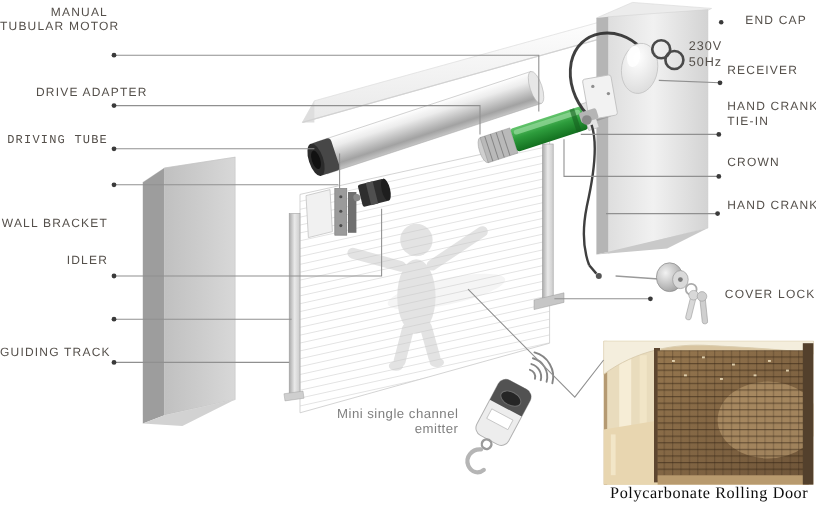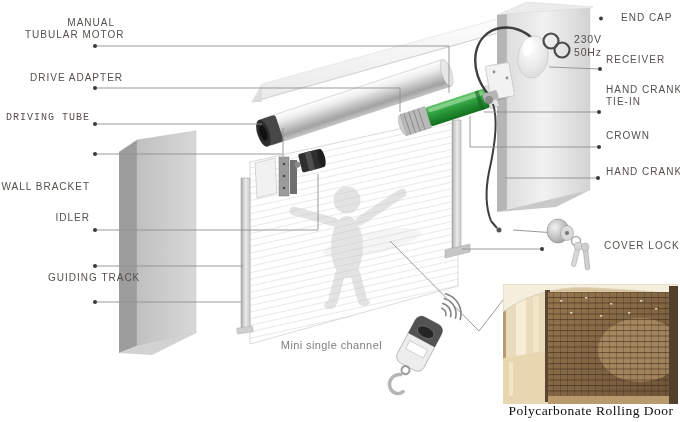--- a/index.html
+++ b/index.html
@@ -280,37 +280,37 @@
       <circle cx="95" cy="302" r="2"></circle>
       <circle cx="601" cy="18.5" r="1.9"></circle>
       <circle cx="600" cy="69" r="2"></circle>
         <circle cx="599" cy="112" r="2"></circle>
         <circle cx="599" cy="147" r="2"></circle>
       <circle cx="598" cy="178" r="2"></circle>
         <circle cx="542" cy="249" r="2"></circle>
     </g>
   </svg>
 
-  <div class="lbl lbl-left" style="top:17px;padding-left:25px;">
+  <div class="lbl lbl-left" style="top:5px;">
     <span>MANUAL</span>
       <span>TUBULAR MOTOR</span>
   </div>
   <div class="lbl lbl-left" style="top:72px;margin-left:30px;">
     <span>DRIVE ADAPTER</span>
   </div>
   <div class="lbl lbl-left" style="top:112px;font-family:Liberation Mono, monospace;">
     <span>DRIVING TUBE</span>
   </div>
   <div class="lbl lbl-left" style="top:142px;margin-top:39px;">
     <span>WALL BRACKET</span>
   </div>
   <div class="lbl lbl-left" style="top:212px;">
     <span>IDLER</span>
   </div>
-  <div class="lbl lbl-left" style="top:272px;padding-left:48px;">
+  <div class="lbl lbl-left" style="top:289px;">
     <span>GUIDING TRACK</span>
   </div>
 
   <div class="lbl lbl-right" style="left:609px;top:12px;padding-left:12px;">
     <span>END CAP</span>
   </div>
   <div class="lbl lbl-right" style="left:606px;top:54px;">
     <span>RECEIVER</span>
   </div>
   <div class="lbl lbl-right" style="left:606px;top:84px;">
@@ -327,17 +327,18 @@
     <span>COVER LOCK</span>
   </div>
 
   <div class="power">
     <span style="display:block">230V</span>
     <span style="display:block">50Hz</span>
   </div>
 
   <div class="emitter">
     <span style="display:block">Mini single channel</span>
+    <span style="display:block">emitter</span>
   </div>
 
   <div class="caption">Polycarbonate Rolling Door</div>
 
 </div>
 
 </body></html>

